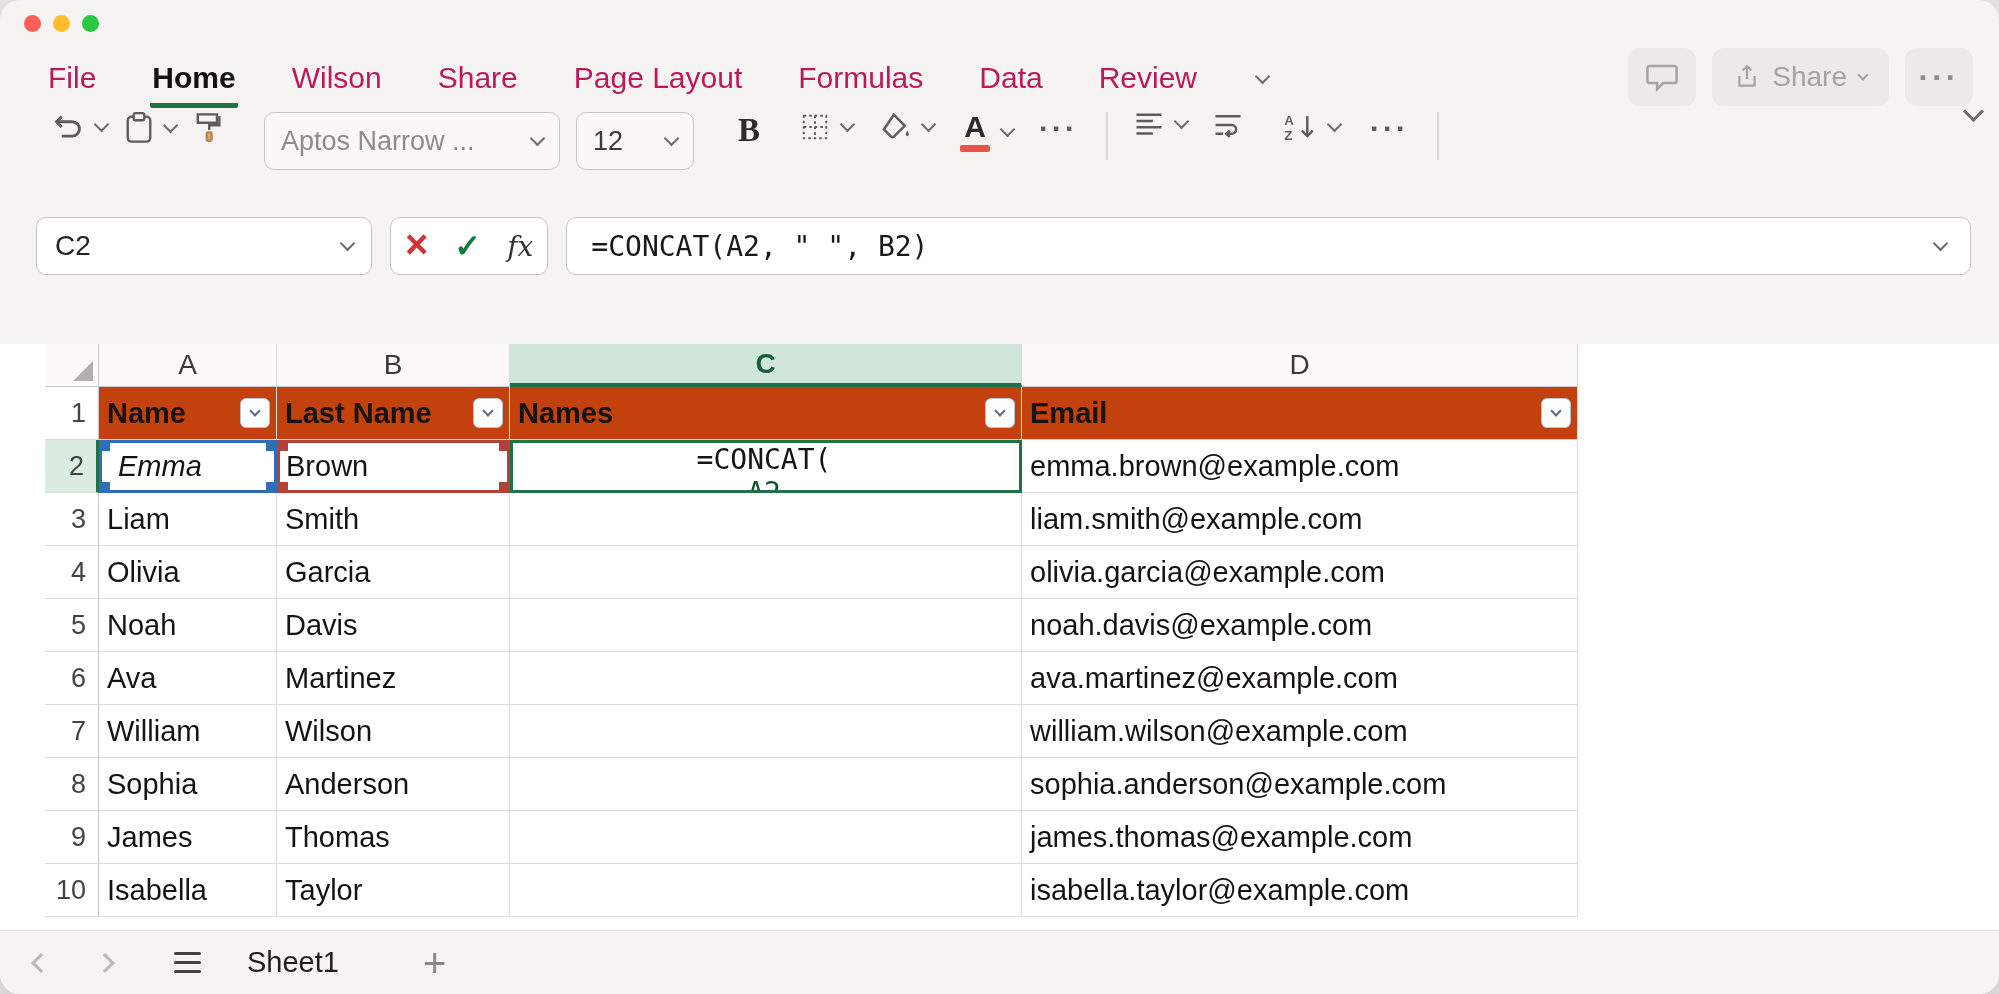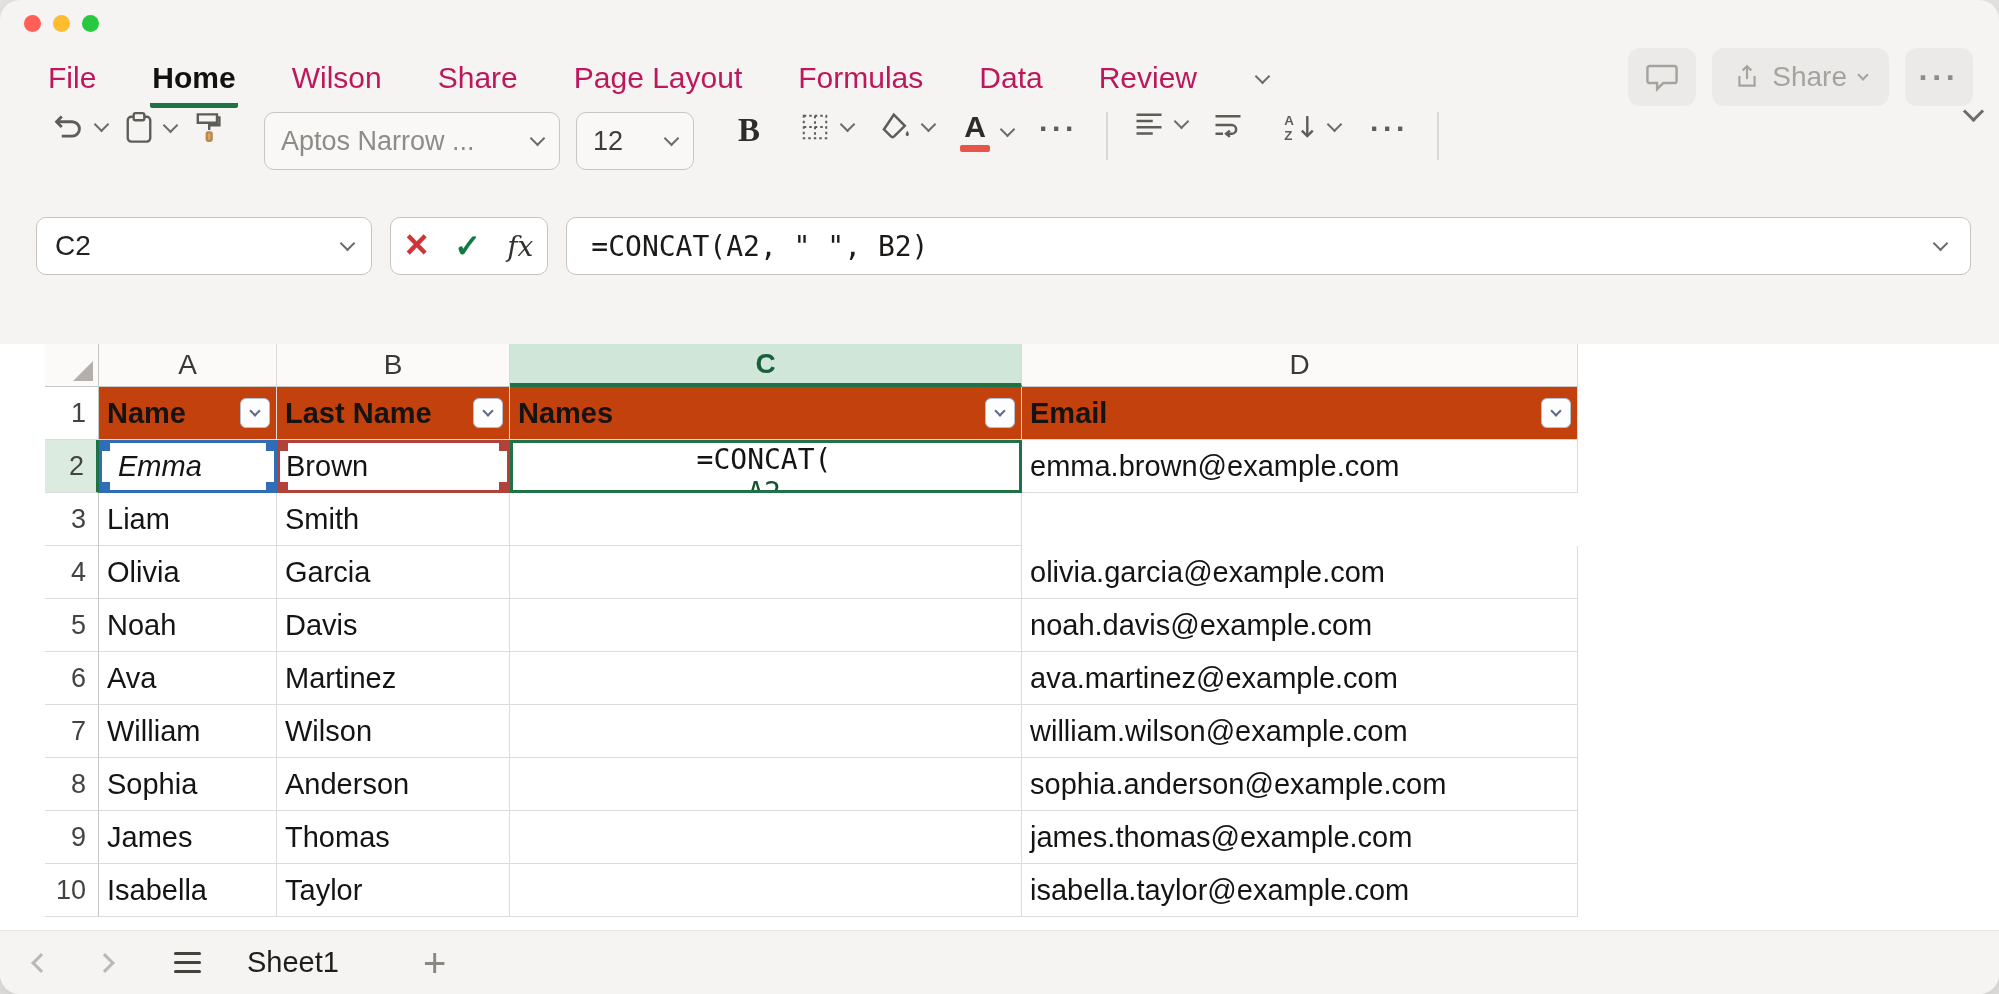--- a/index.html
+++ b/index.html
@@ -339,20 +339,23 @@
 
       <div class="row">
         <div class="rowhdr w-rh">3</div>
         <div class="cell w-a">
             <span>Liam</span>
           </div>
         <div class="cell w-b">
             <span>Smith</span>
           </div>
         <div class="cell w-c"></div>
+        <div class="cell w-d">
+            <span>liam.smith@example.com</span>
+          </div>
       </div>
 
       <div class="row">
         <div class="rowhdr w-rh">4</div>
         <div class="cell w-a">
             <span>Olivia</span>
           </div>
         <div class="cell w-b">
             <span>Garcia</span>
           </div>

